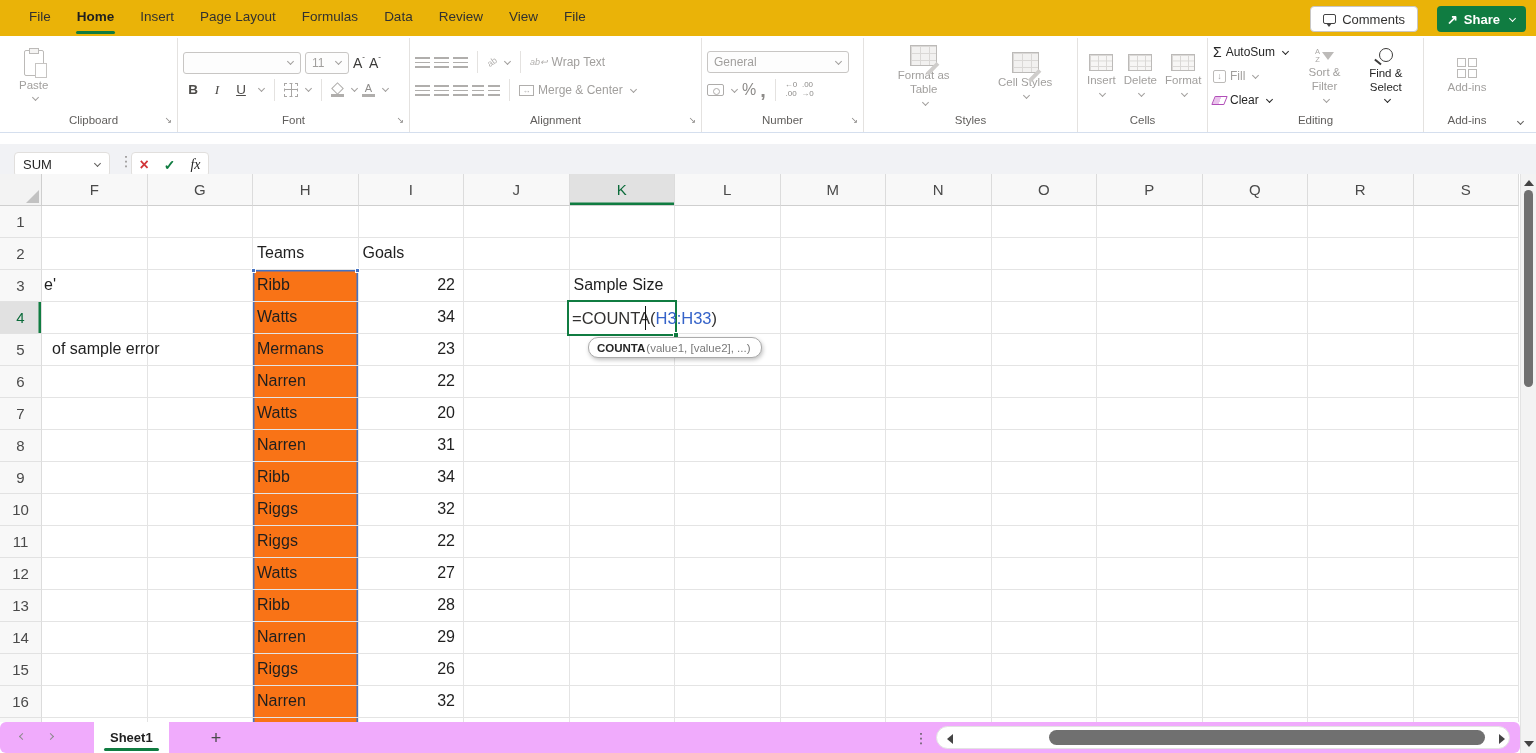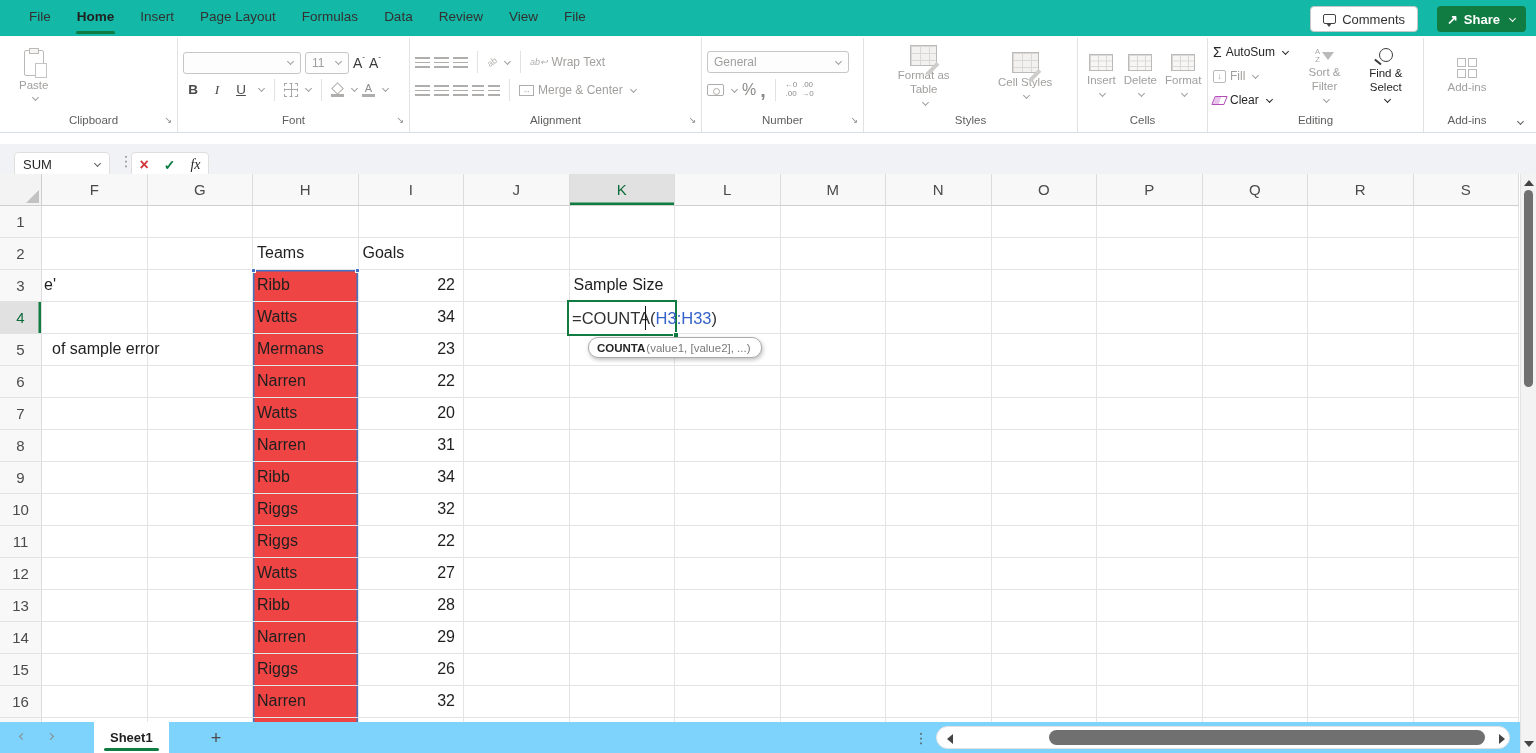--- a/index.html
+++ b/index.html
@@ -1,20 +1,20 @@
 <!DOCTYPE html>
 <html><head>
 <meta charset="utf-8">
 <style>
   * { box-sizing: border-box; margin: 0; padding: 0; }
   html,body { width:1536px; height:753px; overflow:hidden; }
   body { font-family:"Liberation Sans", sans-serif; background:#fff; position:relative; color:#323130; }
 
   
-  .tabbar { position:absolute; top:0; left:0; width:1536px; height:36px; background:#14b8a6; }
+  .tabbar { position:absolute; top:0; left:0; width:1536px; height:36px; background:#eab308; }
   .menu-tabs { display:flex; padding-left:16px; height:36px; }
   .menu-tab { padding:0 13px; line-height:34px; font-size:13.5px; color:#323130; position:relative; cursor:default; }
   .menu-tab.active { font-weight:700; color:#1f1f1f; }
   .menu-tab.active::after { content:""; position:absolute; left:12px; right:12px; bottom:2px; height:3px; background:#107c41; border-radius:2px; }
   .comments-btn { position:absolute; right:118px; top:6px; height:26px; padding:0 12px; border:1px solid #c8c6c4; border-radius:4px; background:#fff; display:flex; align-items:center; gap:6px; font-size:13px;margin-left:35px; }
   .ico-speech { width:13px; height:10px; border:1.4px solid #444; border-radius:2px; position:relative; }
   .ico-speech::after { content:""; position:absolute; left:2px; bottom:-4px; width:0; height:0; border-left:3px solid transparent; border-right:3px solid transparent; border-top:4px solid #444; }
   .share-btn { position:absolute; right:10px; top:6px; height:26px; padding:0 10px; background:#107c41; border-radius:4px; display:flex; align-items:center; gap:6px; font-size:13px; font-weight:600; color:#fff; }
   .share-arrow { font-size:13px; font-weight:700; }
 
@@ -100,34 +100,34 @@
   .corner { width:42px; background:#f3f3f3; border-right:1px solid #cfcfcf; border-bottom:1px solid #cfcfcf; position:relative; }
   .corner::after { content:""; position:absolute; right:2px; bottom:2px; width:0; height:0; border-left:13px solid transparent; border-bottom:13px solid #c2c2c2; }
   .col-hdr { width:105.5px; text-align:center; line-height:31px; font-size:15px; color:#4a4a4a; background:#f8f8f8; border-right:1px solid #dcdcdc; border-bottom:1px solid #cfcfcf; }
   .col-hdr.active { background:#e1e1e1; color:#0b6b3a; box-shadow:inset 0 -2.5px 0 #107c41; }
   .row-hdr { width:42px; text-align:center; line-height:31px; font-size:15px; color:#4a4a4a; background:#f8f8f8; border-right:1px solid #dcdcdc; border-bottom:1px solid #e2e2e2; }
   .row-hdr.active { background:#e1e1e1; color:#0b6b3a; box-shadow:inset -2.5px 0 0 #107c41; }
   .cell { width:105.5px; border-right:1px solid #e4e4e4; border-bottom:1px solid #e4e4e4; font-size:16px; color:#1f1f1f; padding:0 4px; line-height:30px; white-space:nowrap; overflow:visible; position:relative; }
   .cell.num { text-align:right; padding-right:8px; }
   .cell.tight { padding:0 2px; }
   .cell.indent { padding-left:10px; }
-  .cell.range { background:#ef4444; box-shadow:inset 1.5px 0 0 #4472c4, inset -1.5px 0 0 #4472c4; }
+  .cell.range { background:#f97316; box-shadow:inset 1.5px 0 0 #4472c4, inset -1.5px 0 0 #4472c4; }
   .cell.range-top { box-shadow:inset 1.5px 0 0 #4472c4, inset -1.5px 0 0 #4472c4, inset 0 1.5px 0 #4472c4; }
   .handle { position:absolute; width:5px; height:5px; background:#4472c4; border:1px solid #fff; z-index:3; }
   .handle.hl { left:-2px; top:-2px; } .handle.hr { right:-2px; top:-2px; }
 
   .active-cell { position:absolute; left:567px; top:126px; width:110px; height:36px; border:2px solid #107c41; background:#fff; z-index:4; display:flex; align-items:center; font-size:16.5px; padding-left:3px; white-space:nowrap; overflow:visible; }
   .active-cell .ref { color:#3563c9; }
   .caret { position:absolute; left:76px; top:4px; bottom:4px; width:1px; background:#111; }
   .fillhandle { position:absolute; right:-4px; bottom:-4px; width:6px; height:6px; background:#107c41; border:1px solid #fff; }
   .fn-tooltip { position:absolute; left:588px; top:163px; height:21px; padding:0 10px 0 8px; background:#fff; border:1px solid #ababab; border-radius:10px; box-shadow:1px 2px 4px rgba(0,0,0,.25); font-size:11.5px; color:#7a7a7a; display:flex; align-items:center; z-index:6; white-space:nowrap; }
   .fn-tooltip b { color:#262626; margin-right:1px; }
 
   
-  .bottombar { position:absolute; top:722px; left:0; width:1520px; height:31px; background:#7dd3fc; display:flex; align-items:center; }
+  .bottombar { position:absolute; top:722px; left:0; width:1520px; height:31px; background:#f0abfc; display:flex; align-items:center;border-radius:6px; }
   .nav-chev { color:#8a8a8a; margin-left:20px; }
   .nav-chev + .nav-chev { margin-left:22px; }
   .sheet-tab { margin-left:40px; height:31px; background:#fff; padding:0 16px; font-size:13px; font-weight:700; color:#1f1f1f; display:flex; align-items:center; position:relative; }
   .sheet-tab::after { content:""; position:absolute; left:10px; right:10px; bottom:2px; height:3px; background:#107c41; border-radius:2px; }
   .add-sheet { margin-left:42px; font-size:18px; color:#4a4a4a; line-height:1; }
   .hs-dots { position:absolute; left:914px; color:#555; font-size:14px; }
   .hs-track { position:absolute; left:936px; right:10px; top:4px; height:23px; background:#fff; border:1px solid #e3e3e3; border-radius:12px; }
   .hs-left { position:absolute; left:10px; top:6.5px; width:0; height:0; border-top:5px solid transparent; border-bottom:5px solid transparent; border-right:6px solid #444; }
   .hs-right { position:absolute; right:4px; top:6.5px; width:0; height:0; border-top:5px solid transparent; border-bottom:5px solid transparent; border-left:6px solid #444; }
   .hs-thumb { position:absolute; left:112px; width:436px; top:3px; height:15px; background:#707070; border-radius:8px; }

